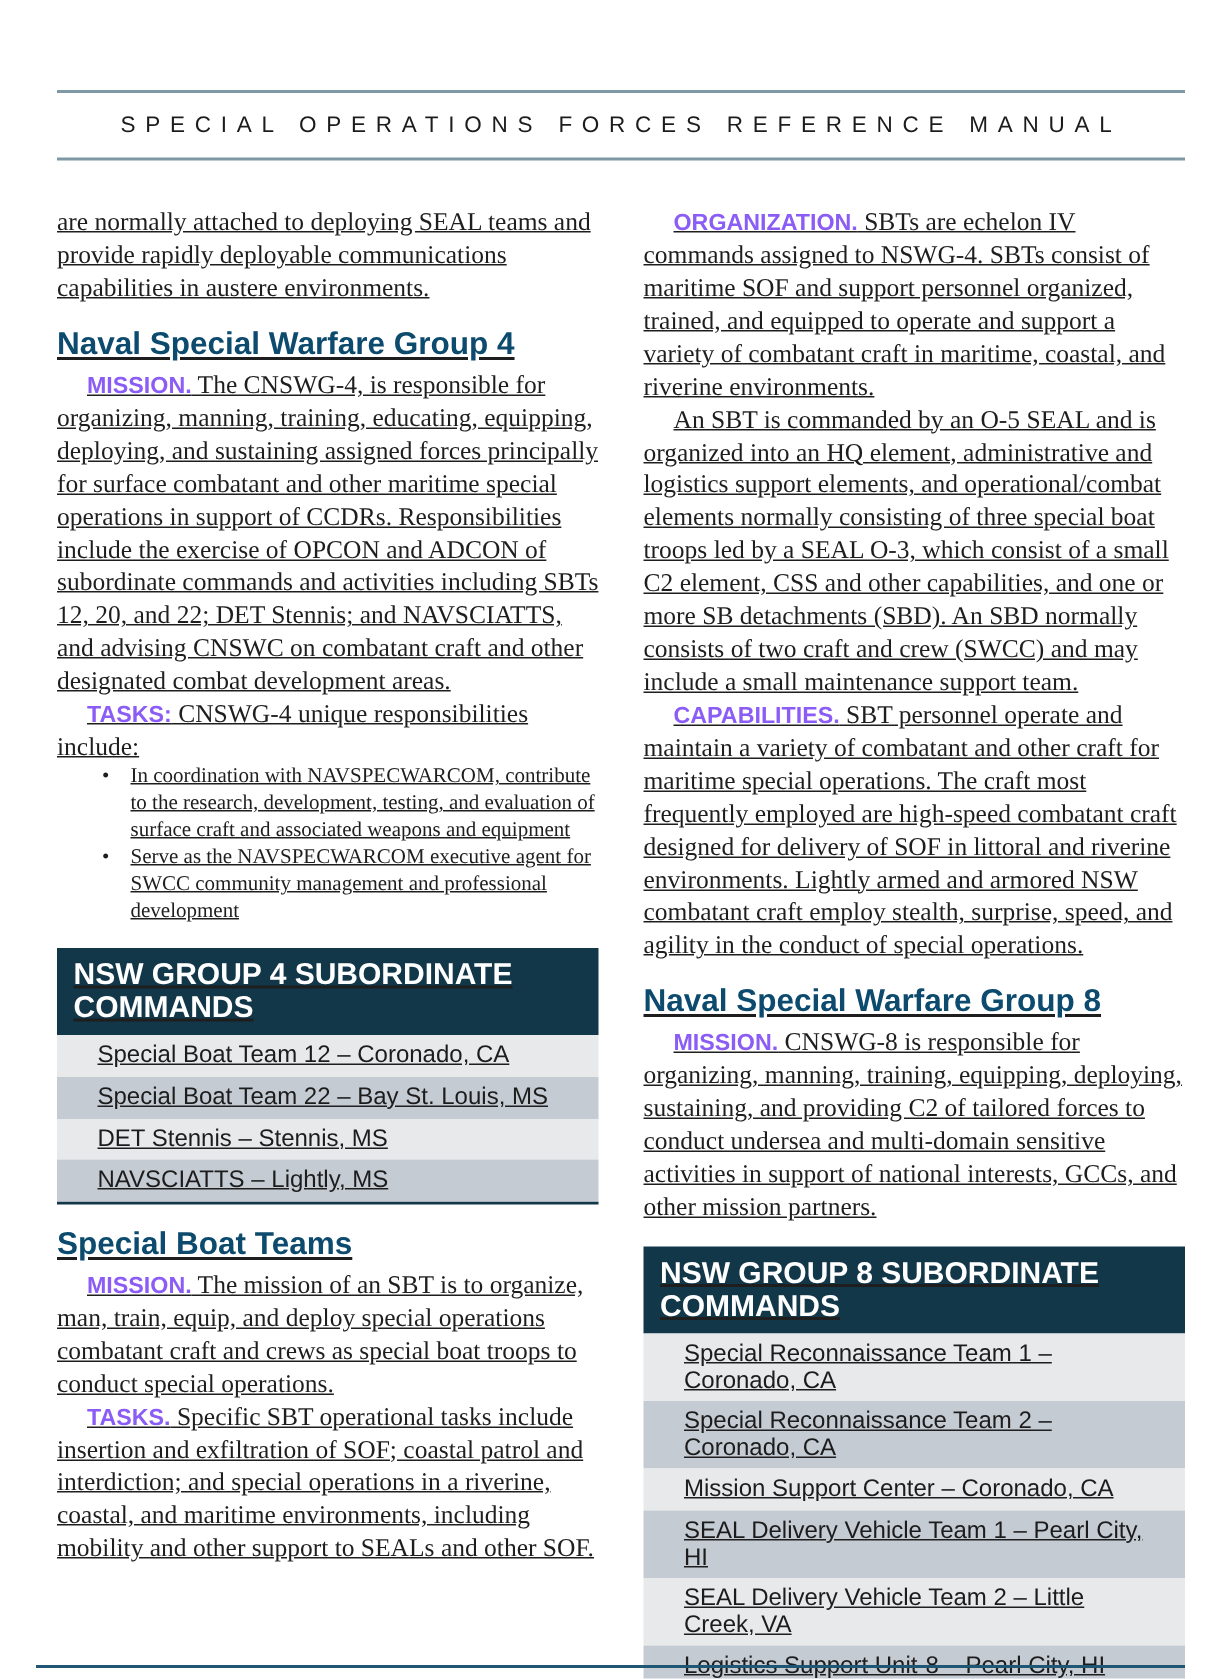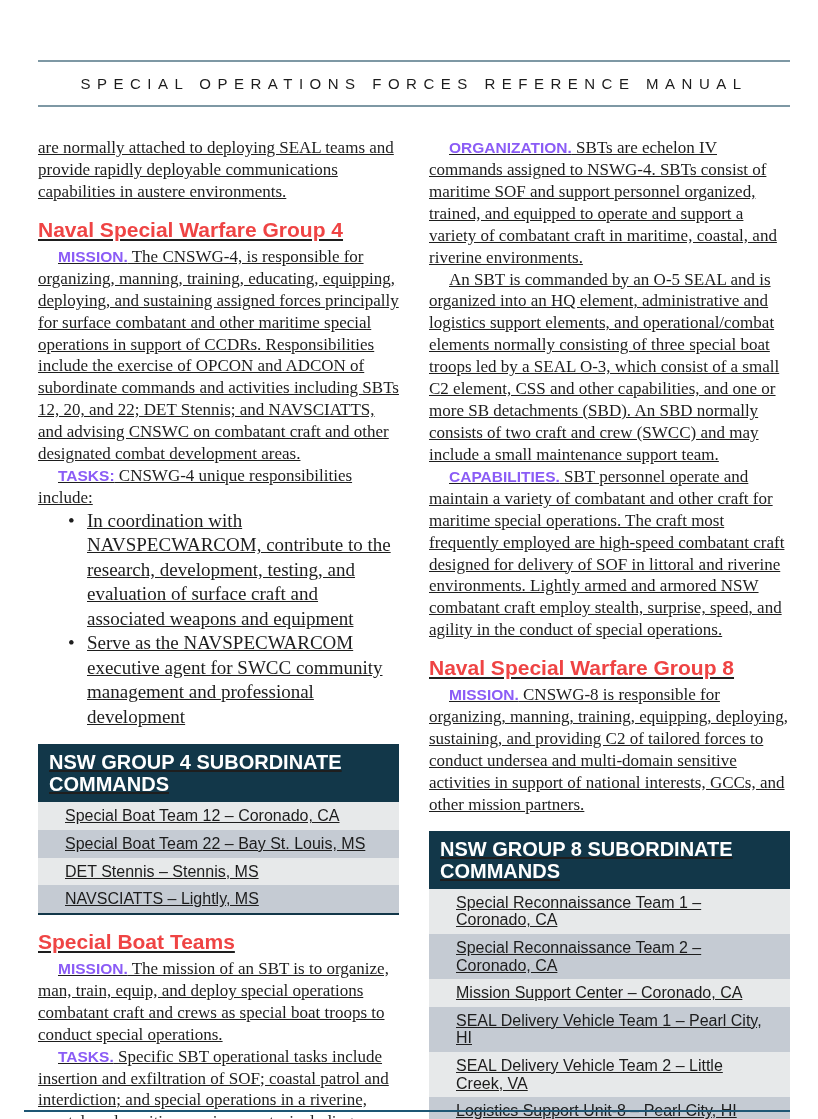--- a/index.html
+++ b/index.html
@@ -22,25 +22,25 @@
   .columns{display:flex;gap:30px;margin-top:30px;text-decoration:underline;}
   .col{width:361px;flex:0 0 361px;}
   p.body{font-size:17px;line-height:1.29;margin:0;}
   p.indent{text-indent:20px;}
   .lead{
     font-family:"Liberation Sans", sans-serif;font-weight:bold;
     font-size:15.5px;color:#8b5cf6;
   }
   h2.section{
     font-family:"Liberation Sans", sans-serif;font-weight:bold;
-    font-size:21px;color:#ef4444;margin:15px 0 5px;line-height:1.1;
+    font-size:21px;color:#0c4a6e;margin:15px 0 5px;line-height:1.1;
   }
   ul.bullets{list-style:none;margin:0 0 0 30px;padding:0;}
   ul.bullets li{
-    position:relative;padding-left:19px;font-size:19px;line-height:1.29;
+    position:relative;padding-left:19px;font-size:14px;line-height:1.29;
   }
   ul.bullets li::before{
     content:"\2022";position:absolute;left:0;top:0;color:#1e1e1e;
   }
   
   .cmd-table{margin-top:15px;border-bottom:2px solid #123749;}
   .cmd-table .thead{
     background:#123749;color:#ffffff;
     font-family:"Liberation Sans", sans-serif;font-weight:bold;
     font-size:20px;padding:7px 11px;line-height:1.1;

